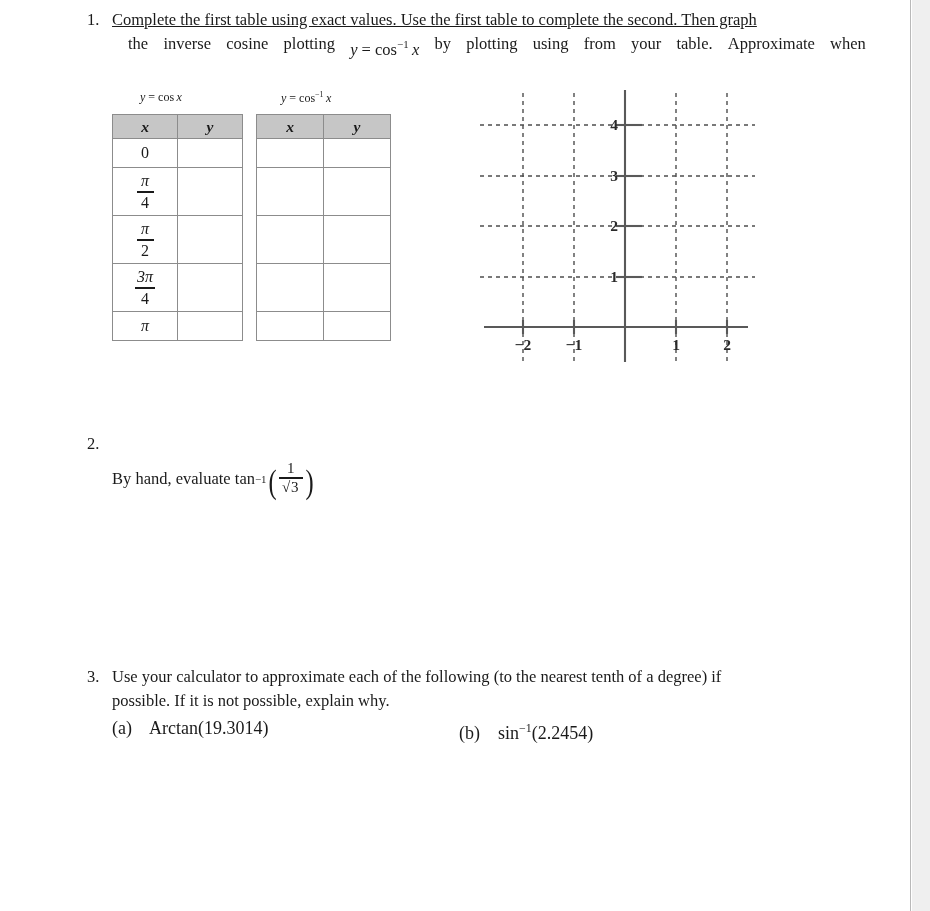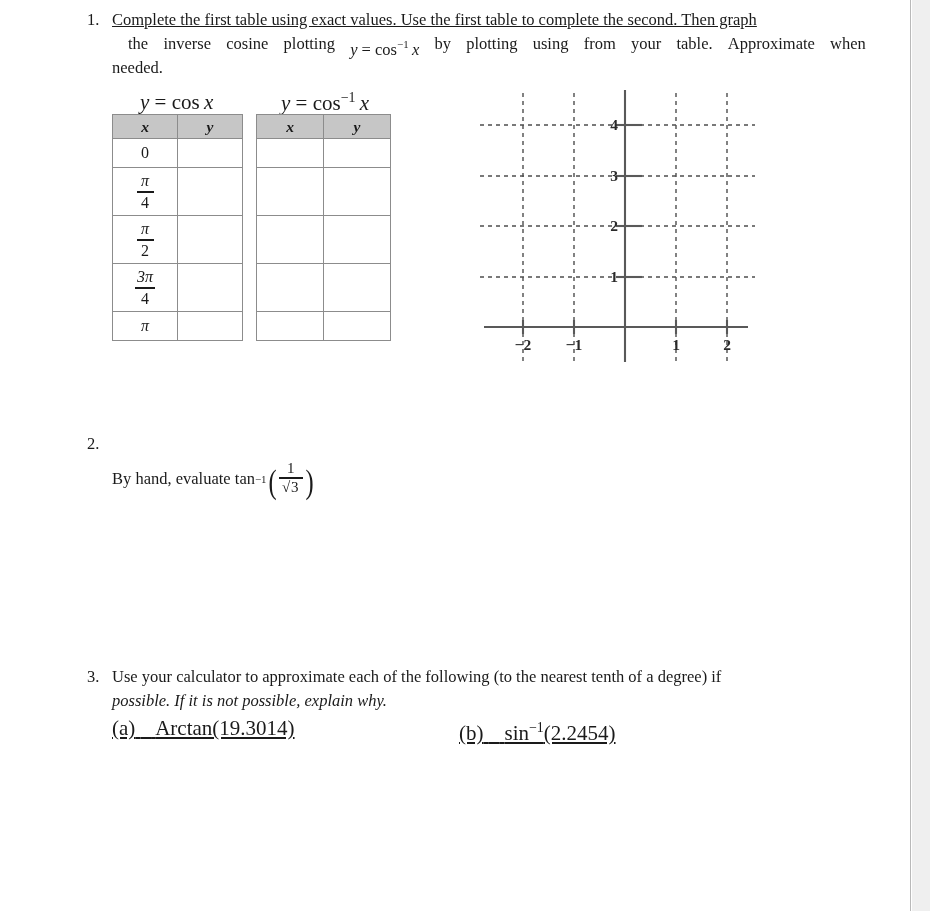--- a/index.html
+++ b/index.html
@@ -96,21 +96,21 @@
   }
   .radical { white-space: nowrap; }
   .radical .rbody {
     border-top: 1.2px solid #1a1a1a;
     padding: 0 1px 0 1px;
   }
 
   
   .tbl-caption {
     position: absolute;
-    font-size: 21px;
+    font-size: 12px;
     white-space: nowrap;
   }
   table.vt {
     position: absolute;
     border-collapse: collapse;
     table-layout: fixed;
   }
   table.vt th, table.vt td {
     border: 1px solid #8c8c8c;
     padding: 0;
@@ -158,23 +158,22 @@
   .axlabel {
     font-family: "Liberation Serif", "DejaVu Serif", serif;
     font-size: 15.5px;
     font-weight: bold;
     fill: #2a2a2a;
   }
 
   
   .subrow {
     position: absolute;
-    font-size: 21px;
+    font-size: 18px;
     line-height: 24px;
-    text-decoration: underline;
   }
 </style>
 </head>
 <body>
 
 <div id="page">
   <div id="sheet">
 
     <div class="problem" style="left:78px; top:8px; width:772px;">
       <div class="pnum">1.</div>
@@ -194,23 +193,20 @@
         </span>
         <span>by</span>
         <span>plotting</span>
         <span>using</span>
         <span>from</span>
         <span>your</span>
         <span>table.</span>
         <span>Approximate</span>
         <span>when</span>
       </div>
-    </div>
-    <div class="problem" style="left:112px; top:56px; width:738px;">
-      <div class="ptext nojust" style="width:738px;">needed.</div>
     </div>
 
     <div class="tbl-caption" style="left:140px; top:90px;">
       <span class="mvar">y</span>&nbsp;<span class="op">=</span>&nbsp;<span class="op">cos</span> <span class="mvar">x</span>
     </div>
 
     <table class="vt" style="left:112px; top:114px; width:130px;">
       <colgroup>
           <col style="width:65px">
           <col style="width:65px">
@@ -369,21 +365,21 @@
           <span class="paren">)</span>
         </span>
       </div>
     </div>
 
     <div class="problem" style="left:78px; top:665px; width:772px;">
       <div class="pnum">3.</div>
       <div class="ptext" style="width:736px;">Use your calculator to approximate each of the following (to the nearest tenth of a degree) if</div>
     </div>
     <div class="problem" style="left:112px; top:689px; width:738px;">
-      <div class="ptext nojust" style="width:738px;font-style:italic;">possible. If it is not possible, explain why.</div>
+      <div class="ptext nojust" style="width:738px;">possible. If it is not possible, explain why.</div>
     </div>
 
     <div class="subrow" style="left:112px; top:716px;">
       <span>(a)</span>
       <span>&nbsp;&nbsp;</span>
       <span class="math">
         <span class="op">Arctan(19.3014)</span>
       </span>
     </div>
 

